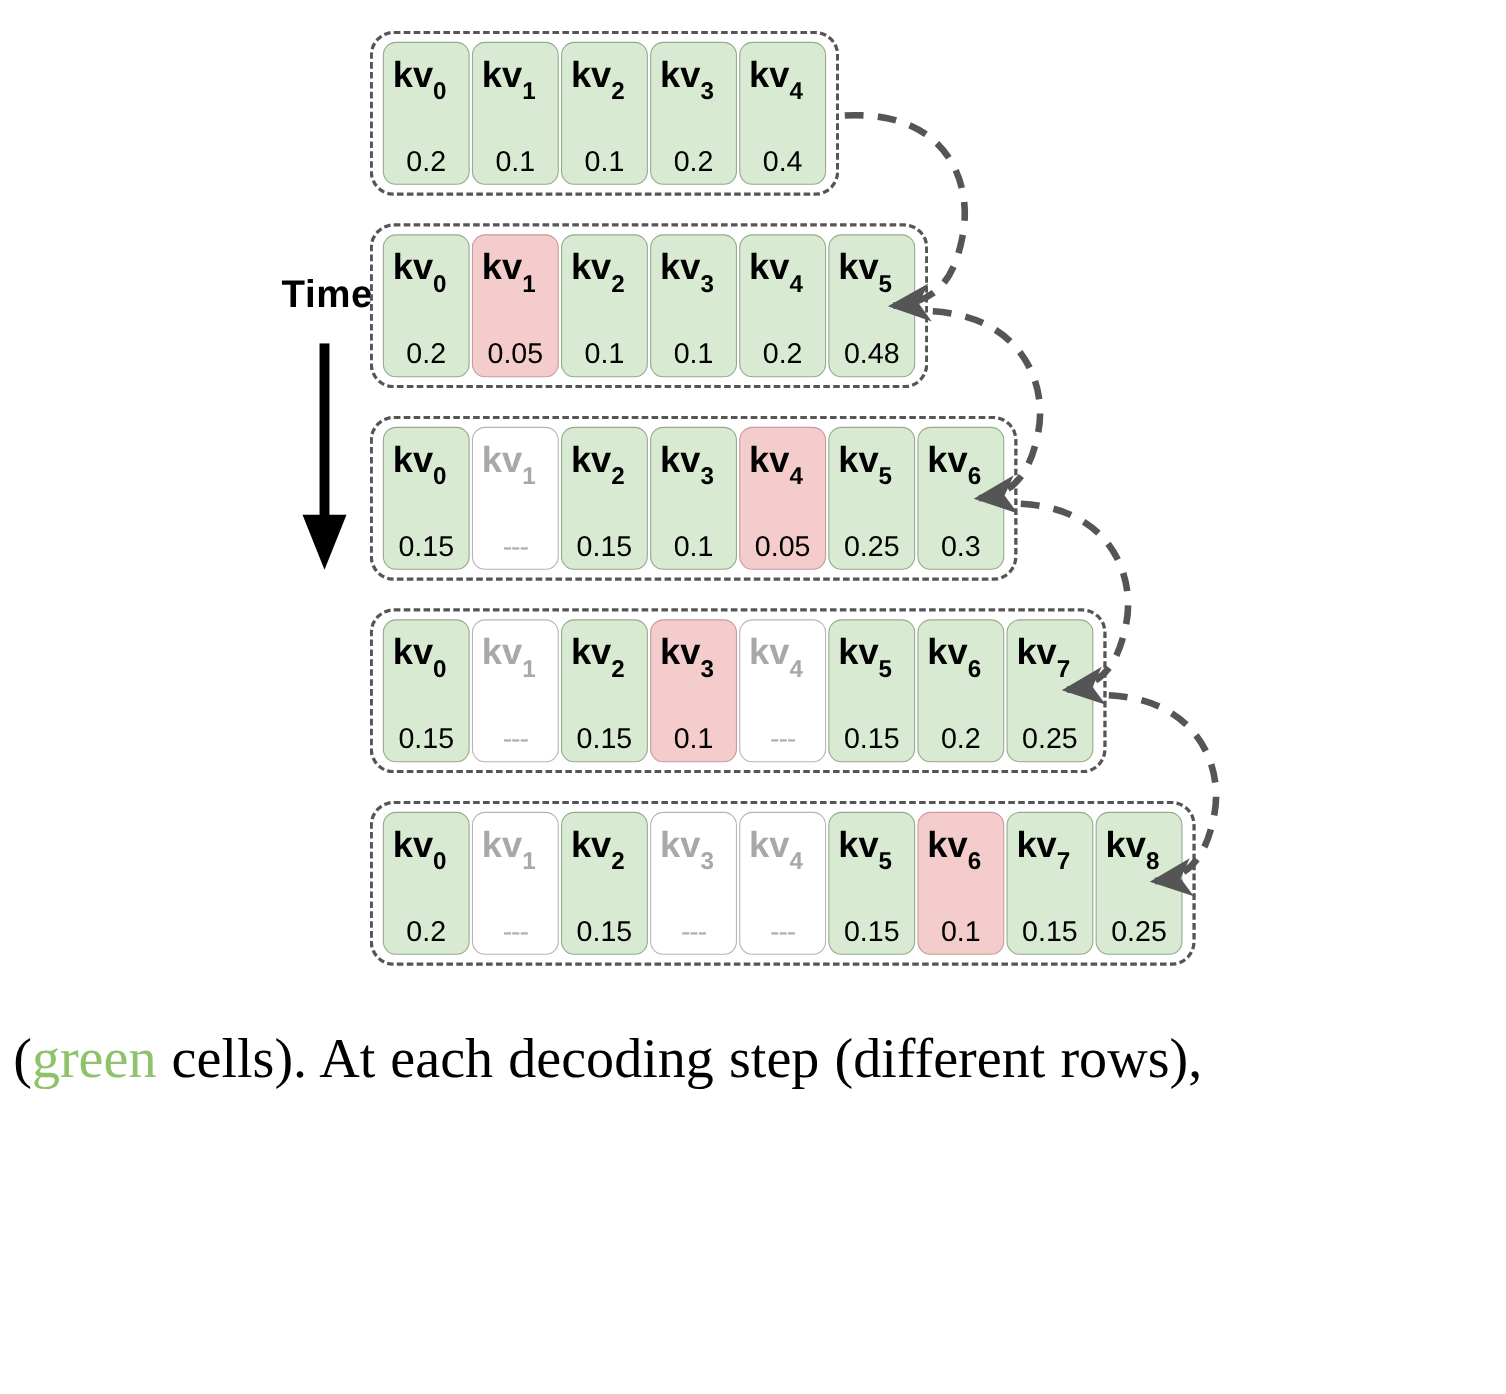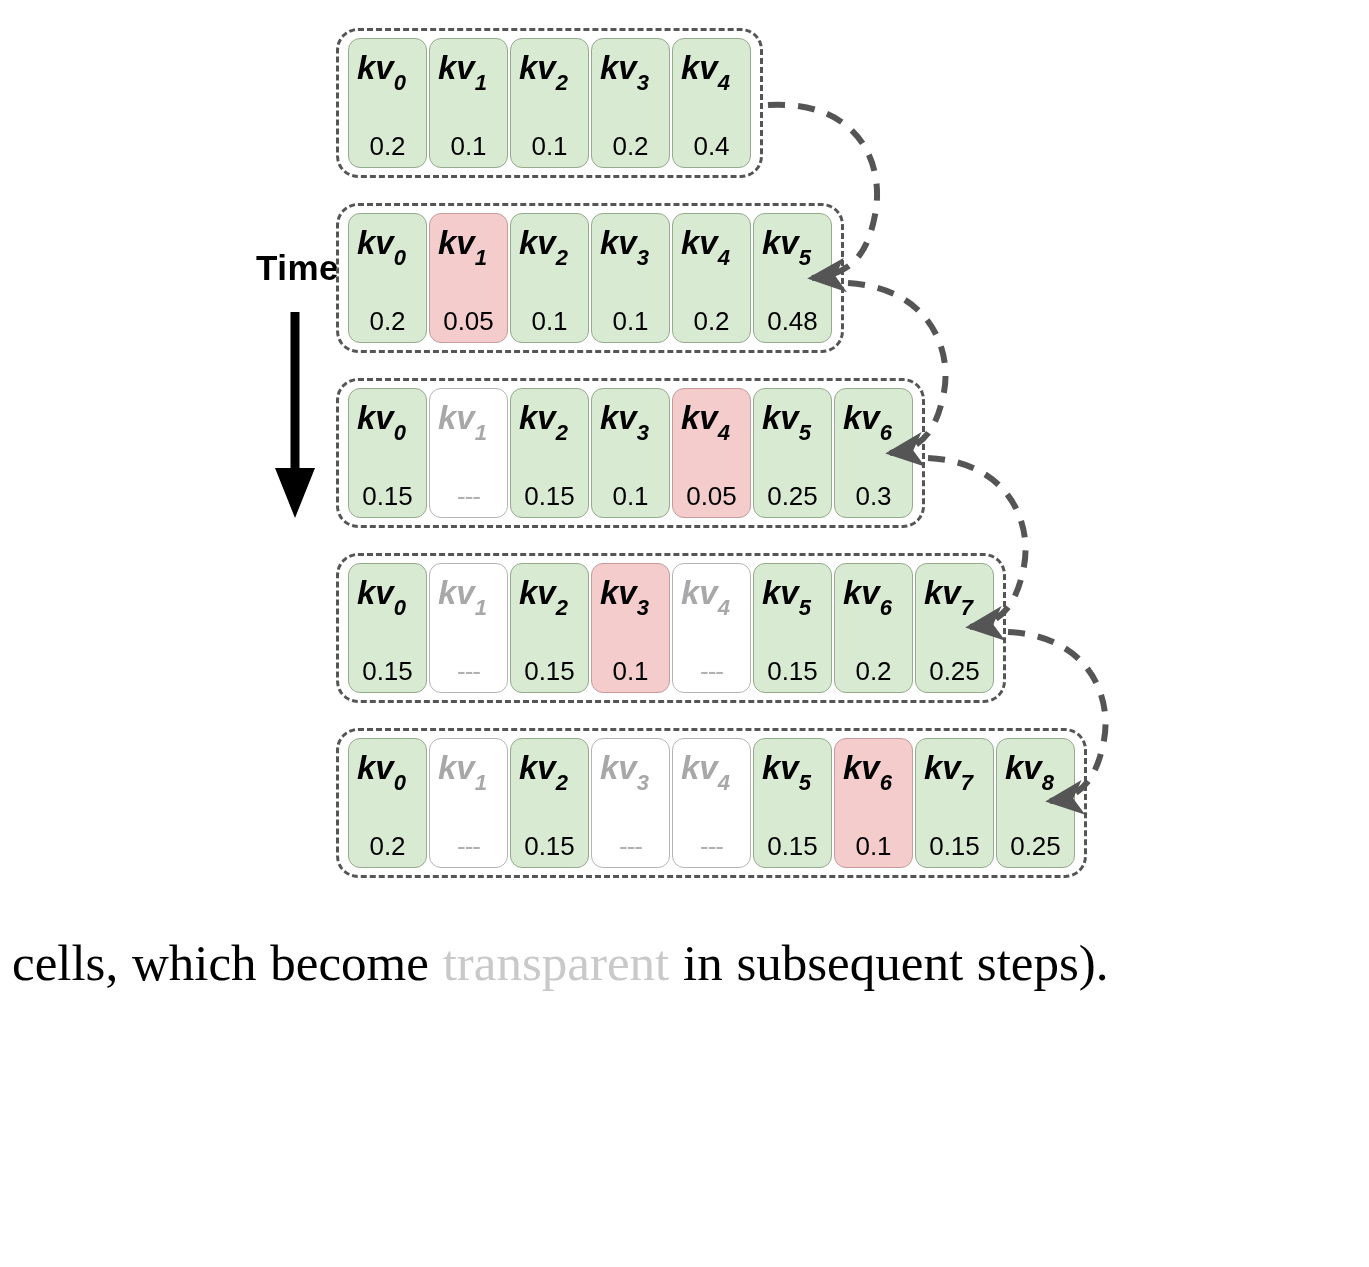--- a/index.html
+++ b/index.html
@@ -97,21 +97,20 @@
     position: absolute;
     left: 0;
     right: 12px;
     top: 12px;
     text-align: center;
     font-size: 33px;
     font-weight: bold;
     line-height: 1;
     color: #000000;
     white-space: nowrap;
-    font-style: italic;
   }
   .kv-cell.transparent .kv-name { color: #a8a8a8; }
 
   .kv-name .sub {
     font-size: 22px;
     font-weight: bold;
     vertical-align: baseline;
     position: relative;
     top: 11px;
     left: 0px;
@@ -328,14 +327,14 @@
       <path d="M 768,105 C 860,100 885,165 875,215 C 866,262 845,275 812,278"></path>
       <path d="M 848,283 C 930,288 952,350 944,392 C 936,435 918,450 890,453"></path>
       <path d="M 928,458 C 1010,462 1032,524 1024,566 C 1016,609 998,624 970,627"></path>
       <path d="M 1008,632 C 1090,636 1112,698 1104,740 C 1096,783 1078,798 1050,801"></path>
     </g>
   </svg>
 
 </div>
 
 <div id="caption">
-    <span class="line"><span>cells, which become </span><span class="gray-word">transparent</span><span> in subsequent steps).</span></span>
+    <span class="line"><span>(</span><span class="green-word">green</span><span> cells).  At each decoding step (different rows),</span></span>
   </div>
 
 </body></html>

